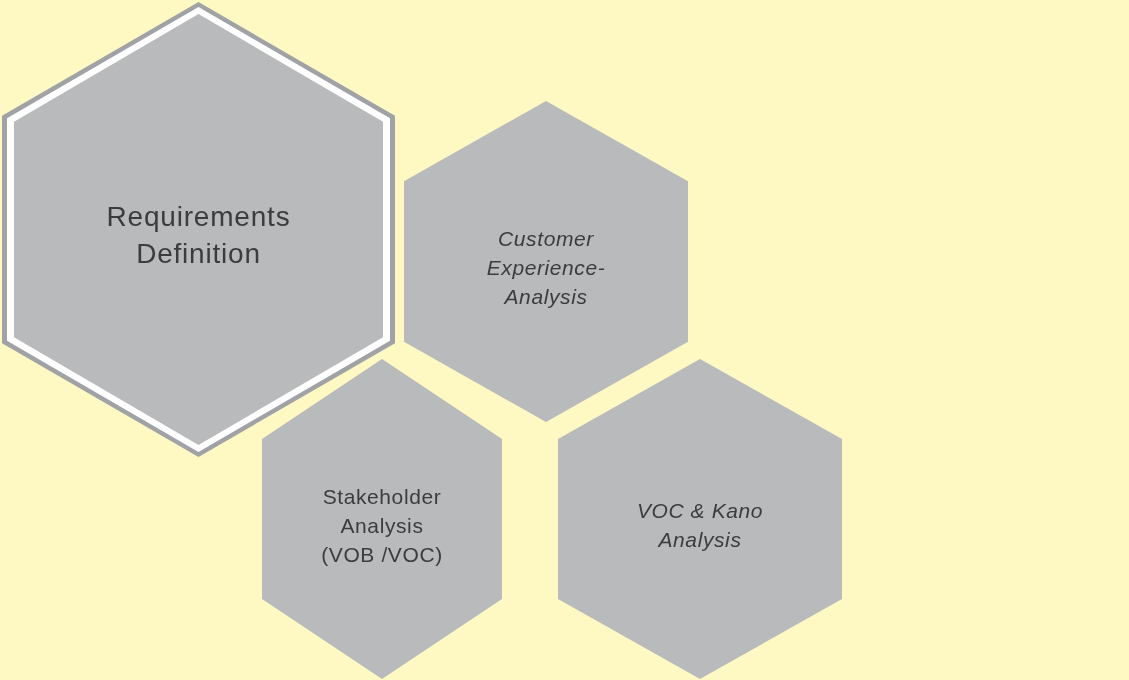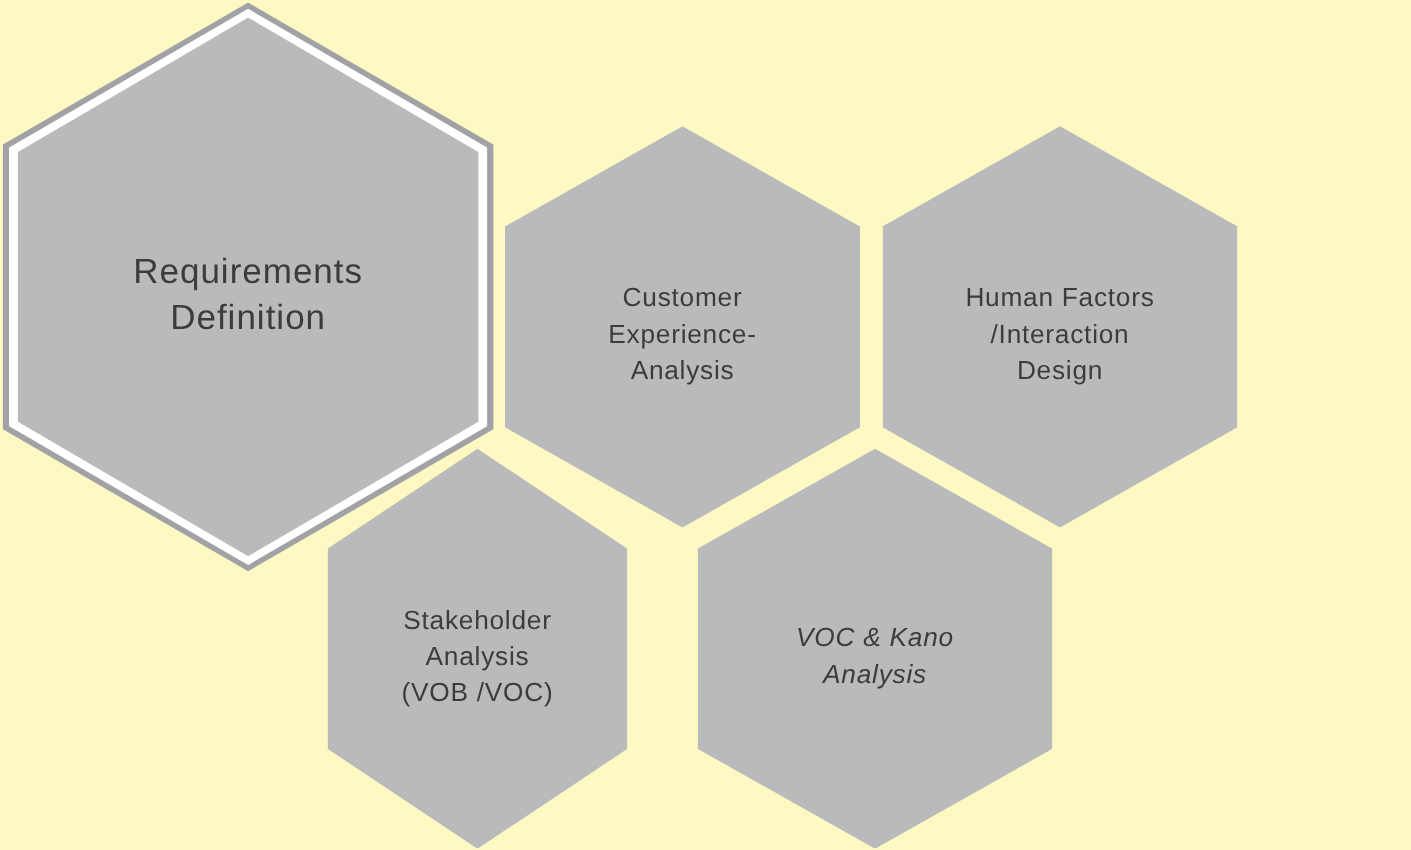--- a/index.html
+++ b/index.html
@@ -69,33 +69,27 @@
 <div class="canvas">
 
   <div class="hex large" style="left:2px; top:2px; width:393px; height:455px;">
     <div class="hex-shape ring-outer"></div>
     <div class="hex-shape ring-gap"></div>
     <div class="hex-shape inner-fill"></div>
     <div class="hex-label">Requirements
 Definition</div>
   </div>
 
-  <div class="hex" style="left:404px; top:101px; width:284px; height:321px;">
+  <div class="hex" style="left:404px; top:101px; width:284px; height:321px;font-style:italic;">
     <div class="hex-shape fill-shape"></div>
     <div class="hex-label">Customer
 Experience-
 Analysis</div>
   </div>
 
-  <div class="hex" style="left:706px; top:101px; width:284px; height:321px;">
-    <div class="hex-shape fill-shape"></div>
-    <div class="hex-label">Human Factors
-/Interaction
-Design</div>
-  </div>
 
   <div class="hex" style="left:262px; top:359px; width:240px; height:320px;">
     <div class="hex-shape fill-shape"></div>
     <div class="hex-label">Stakeholder
 Analysis
 (VOB /VOC)</div>
   </div>
 
   <div class="hex" style="left:558px; top:359px; width:284px; height:320px;font-style:italic;">
     <div class="hex-shape fill-shape"></div>

